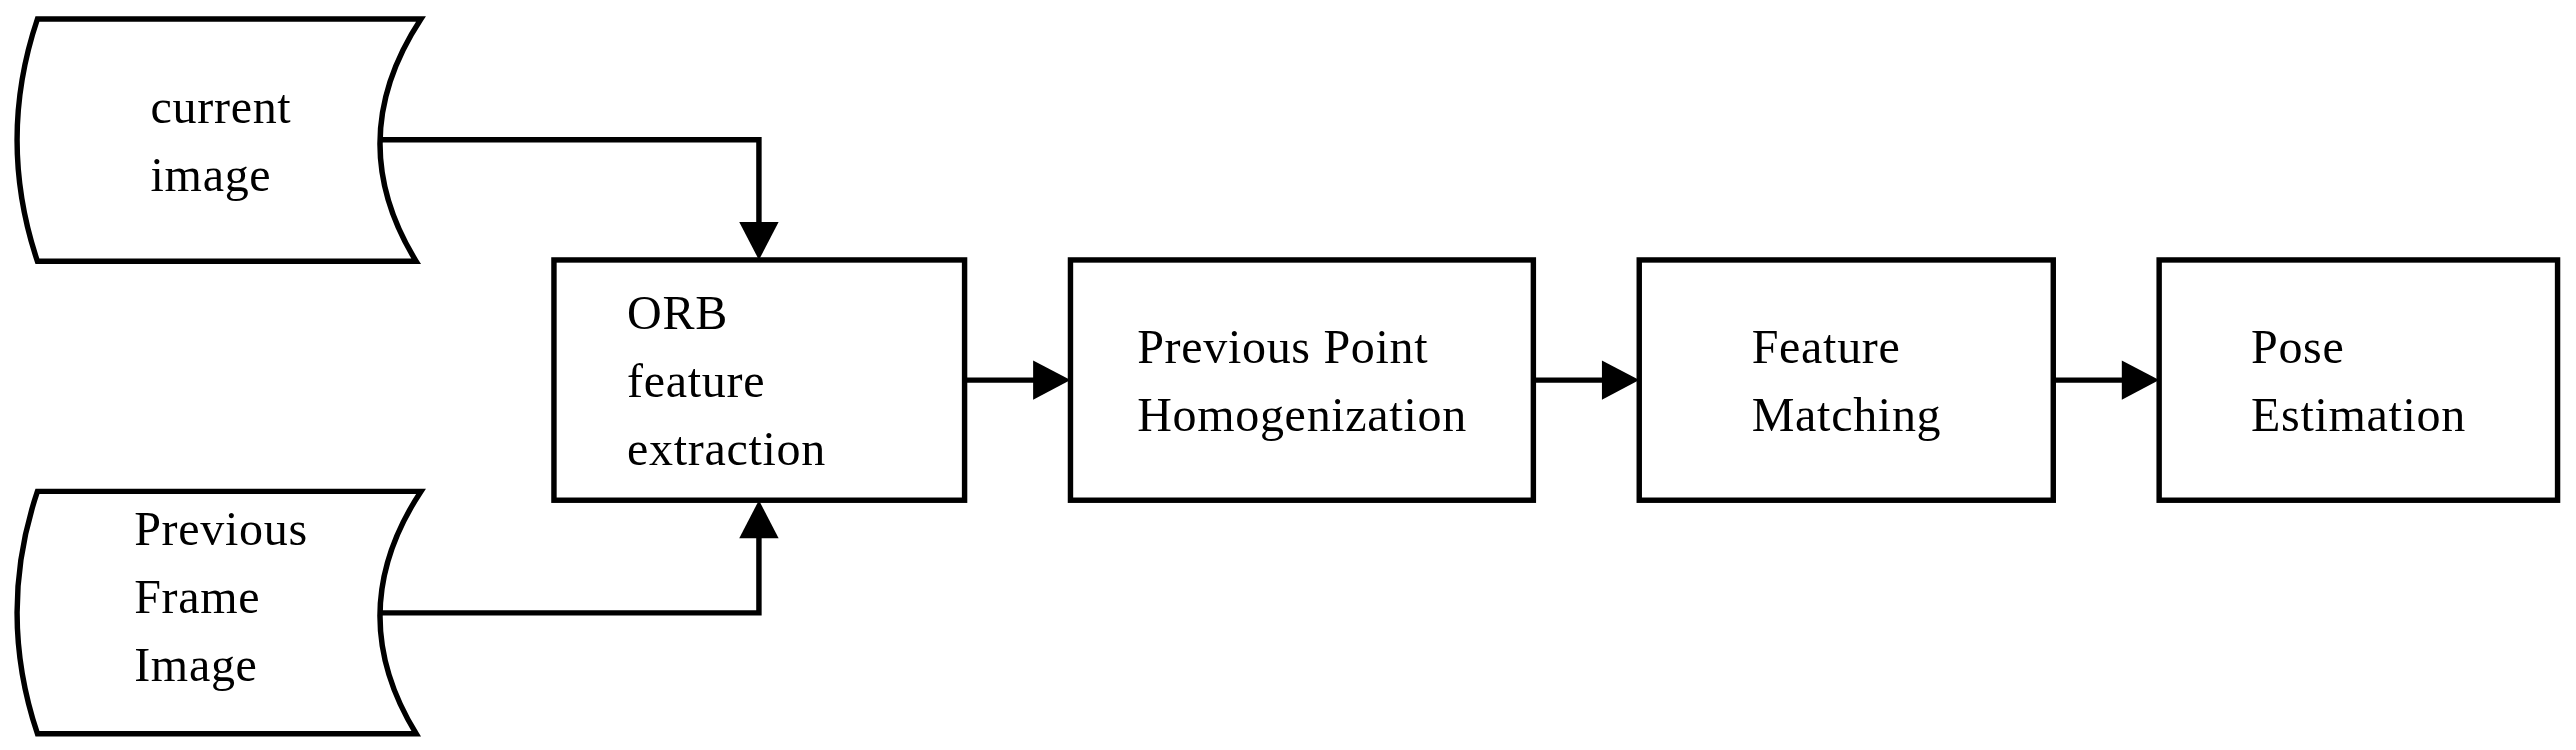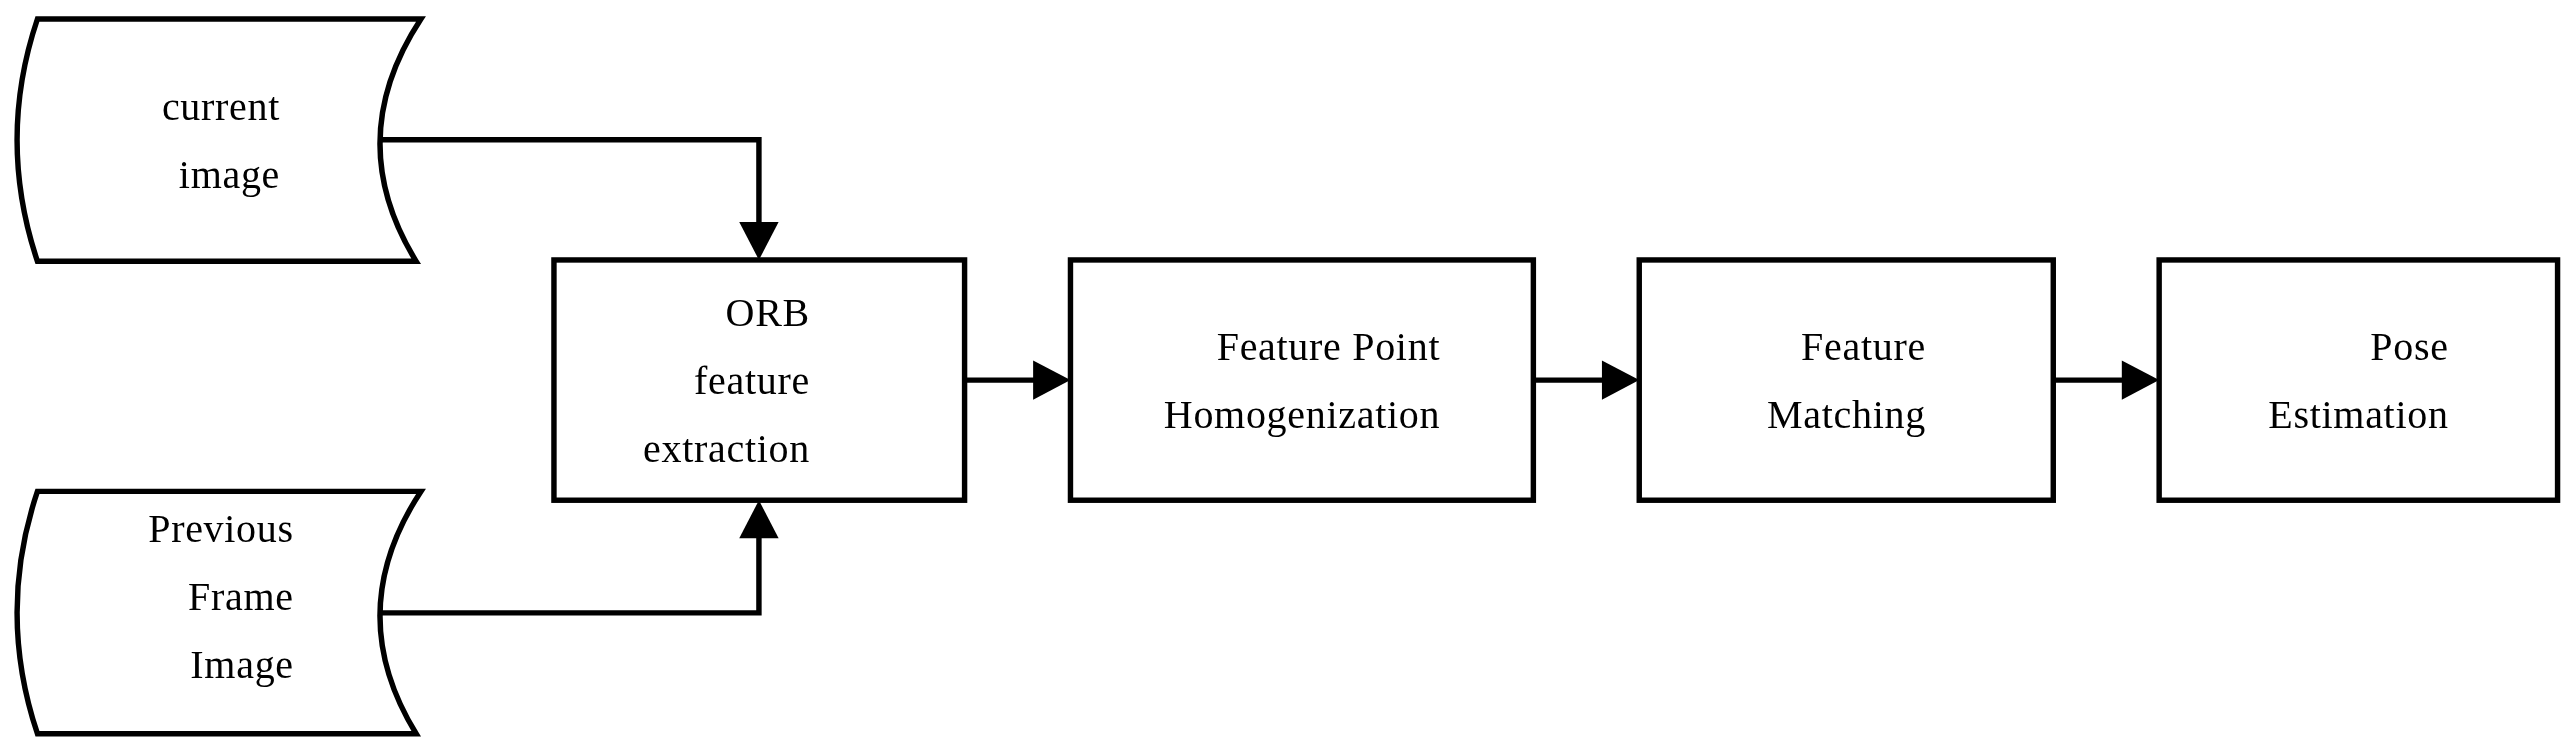--- a/index.html
+++ b/index.html
@@ -33,23 +33,23 @@
   }
   .arrowhead {
     fill: #000000;
     stroke: none;
   }
   .label {
     position: absolute;
     display: flex;
     align-items: center;
     justify-content: center;
-    text-align: right;
+    text-align: left;
     white-space: pre-line;
-    font-size: 40px;
+    font-size: 48px;
     line-height: 68px;
     color: #000000;
     letter-spacing: 0.7px;
   }
 </style>
 </head>
 <body>
 
 <svg id="canvas-svg" width="2576" height="750" viewBox="0 0 3795 1105">
 
@@ -81,21 +81,21 @@
 image</div>
 
 <div class="label" style="left:31px;  top:494px; width:380px; height:206px;">Previous
 Frame
 Image</div>
 
 <div class="label" style="left:524px; top:263px; width:405px; height:235px;">ORB
 feature
 extraction</div>
 
-<div class="label" style="left:1073px; top:263px; width:458px; height:235px;">Feature Point
+<div class="label" style="left:1073px; top:263px; width:458px; height:235px;">Previous Point
 Homogenization</div>
 
 <div class="label" style="left:1642px; top:263px; width:409px; height:235px;">Feature
 Matching</div>
 
 <div class="label" style="left:2162px; top:263px; width:393px; height:235px;">Pose
 Estimation</div>
 
 
 </body></html>

